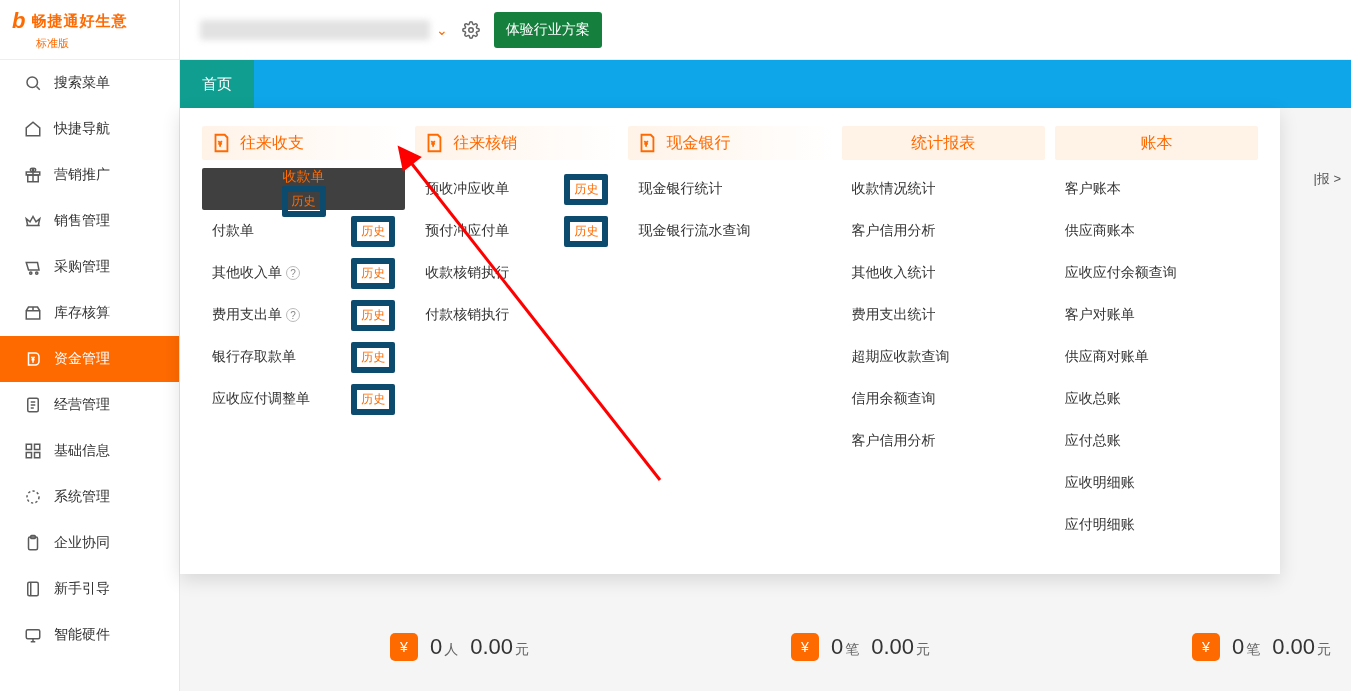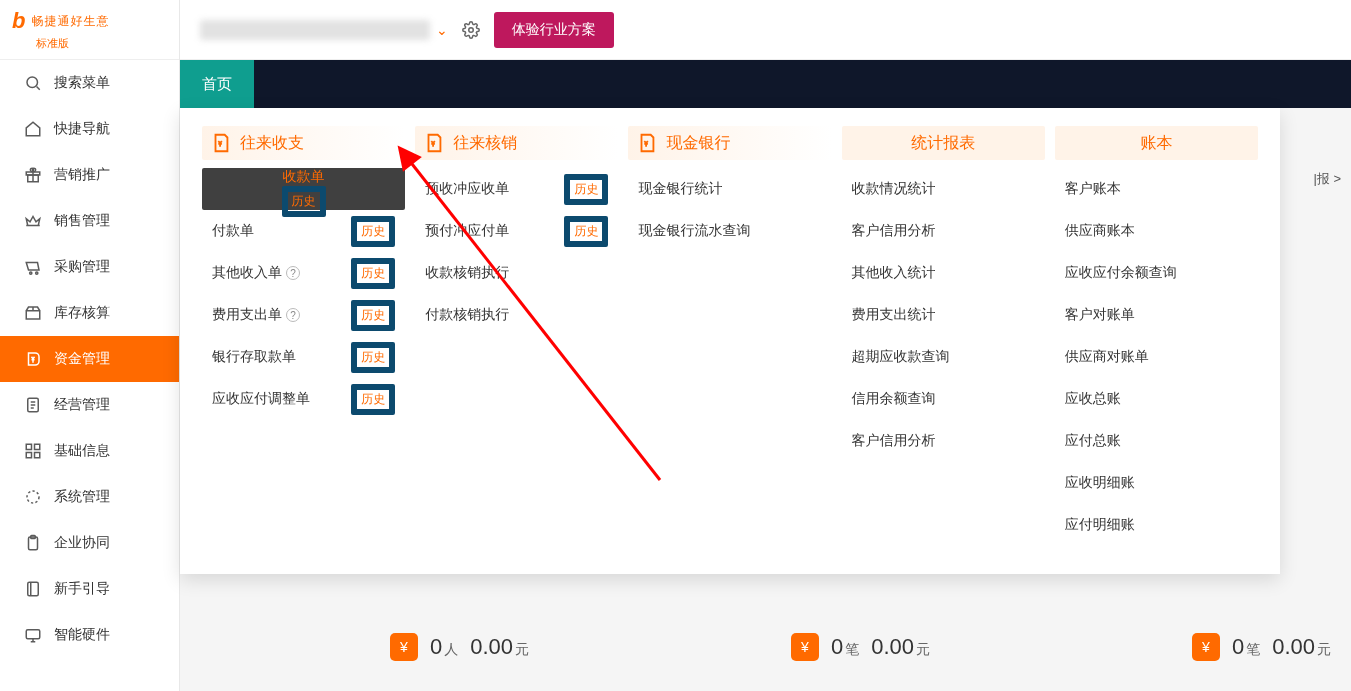--- a/index.html
+++ b/index.html
@@ -4,40 +4,40 @@
 <style>
   * { margin: 0; padding: 0; box-sizing: border-box; }
   body { font-family: "Microsoft YaHei", "PingFang SC", sans-serif; font-size: 14px; color: #333; background: #f5f5f5; width: 1351px; height: 691px; overflow: hidden; position: relative; }
 
   
   .app { display: flex; height: 100%; }
   .sidebar { width: 180px; background: #fff; border-right: 1px solid #e8e8e8; display: flex; flex-direction: column; }
   .logo-area { height: 60px; padding: 8px 12px; border-bottom: 1px solid #eee; }
   .logo-line { display: flex; align-items: center; gap: 6px; }
   .logo-mark { color: #ff6a00; font-size: 22px; font-weight: 900; font-style: italic; }
-  .brand-name { color: #ff6a00; font-weight: 400; font-size: 12px; letter-spacing: 1px; }
+  .brand-name { color: #ff6a00; font-weight: 700; font-size: 15px; letter-spacing: 1px; }
   .edition { color: #ff6a00; font-size: 11px; margin-top: 2px; margin-left: 24px; }
 
   .nav { flex: 1; overflow: auto; }
   .nav-item { display: flex; align-items: center; gap: 12px; padding: 14px 24px; color: #333; cursor: pointer; text-align: right; }
   .nav-item.active { background: #ff6a00; color: #fff; }
   .nav-icon { width: 18px; height: 18px; display: inline-flex; align-items: center; justify-content: center; opacity: .8; }
   .nav-item.active .nav-icon { opacity: 1; }
   .nav-label { font-size: 14px; }
 
   .main { flex: 1; display: flex; flex-direction: column; min-width: 0; position: relative; }
 
   .topbar { height: 60px; background: #fff; display: flex; align-items: center; padding: 0 20px; gap: 14px; border-bottom: 1px solid #eee; }
   .org-sel { display: flex; align-items: center; gap: 6px; cursor: pointer; height: 38px; }
   .org-blur { width: 230px; height: 20px; background: #e2e2e2; filter: blur(3px); border-radius: 2px; }
   .caret { color: #ff6a00; font-size: 14px; }
   .gear { color: #666; width: 18px; height: 18px; display: inline-flex; align-items: center; justify-content: center; cursor: pointer; }
-  .primary-btn { background: #be185d; color: #fff; border: none; border-radius: 3px; padding: 9px 18px; font-size: 14px; cursor: pointer; }
-
-  .tabbar { height: 48px; background: #0f172a; display: flex; align-items: stretch; }
+  .primary-btn { background: #15803d; color: #fff; border: none; border-radius: 3px; padding: 9px 12px; font-size: 14px; cursor: pointer; }
+
+  .tabbar { height: 48px; background: #0ea5e9; display: flex; align-items: stretch; }
   .tab { color: #fff; background: #0f9e8f; padding: 0 22px; display: flex; align-items: center; font-size: 15px; cursor: pointer; }
 
   .workspace { flex: 1; position: relative; background: #f5f5f5; padding: 20px 30px; }
 
   
   .bg-right { position: absolute; right: 0; top: 40px; display: flex; gap: 26px; align-items: flex-end; padding-right: 10px; color: #555; font-size: 13px; }
   .bg-tag { background: #ff6a00; color: #fff; padding: 8px 10px; border-radius: 6px; font-size: 20px; display: inline-flex; }
   .bg-bottom { position: absolute; left: 210px; bottom: 30px; right: 20px; display: flex; justify-content: space-between; color: #333; font-size: 18px; }
   .bg-stat { display: flex; align-items: center; gap: 12px; }
   .bg-icon { width: 28px; height: 28px; background: #ff6a00; border-radius: 5px; display: inline-flex; align-items: center; justify-content: center; color: #fff; font-size: 14px; }

